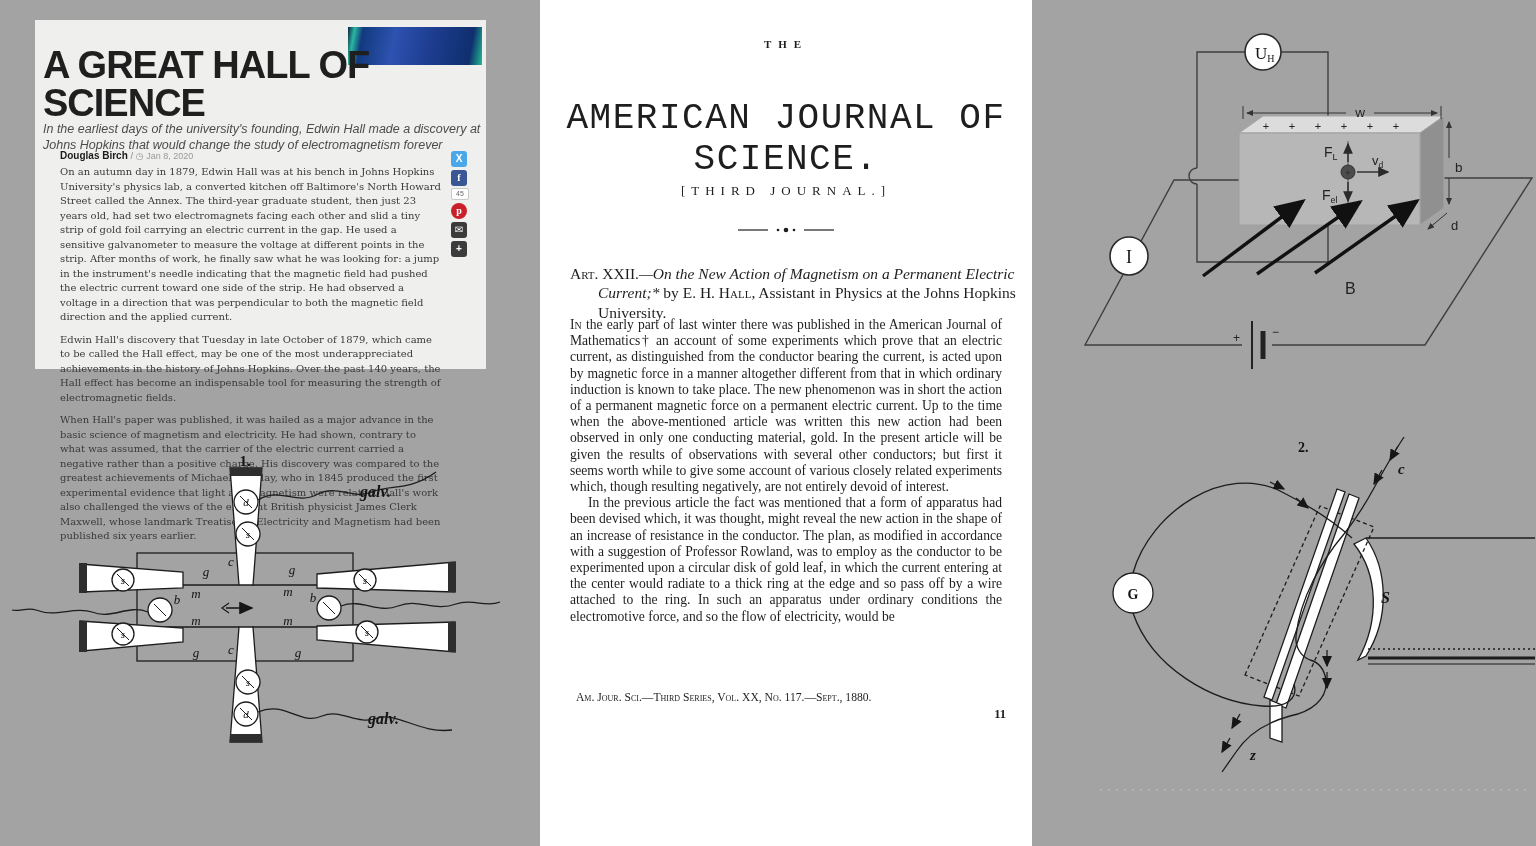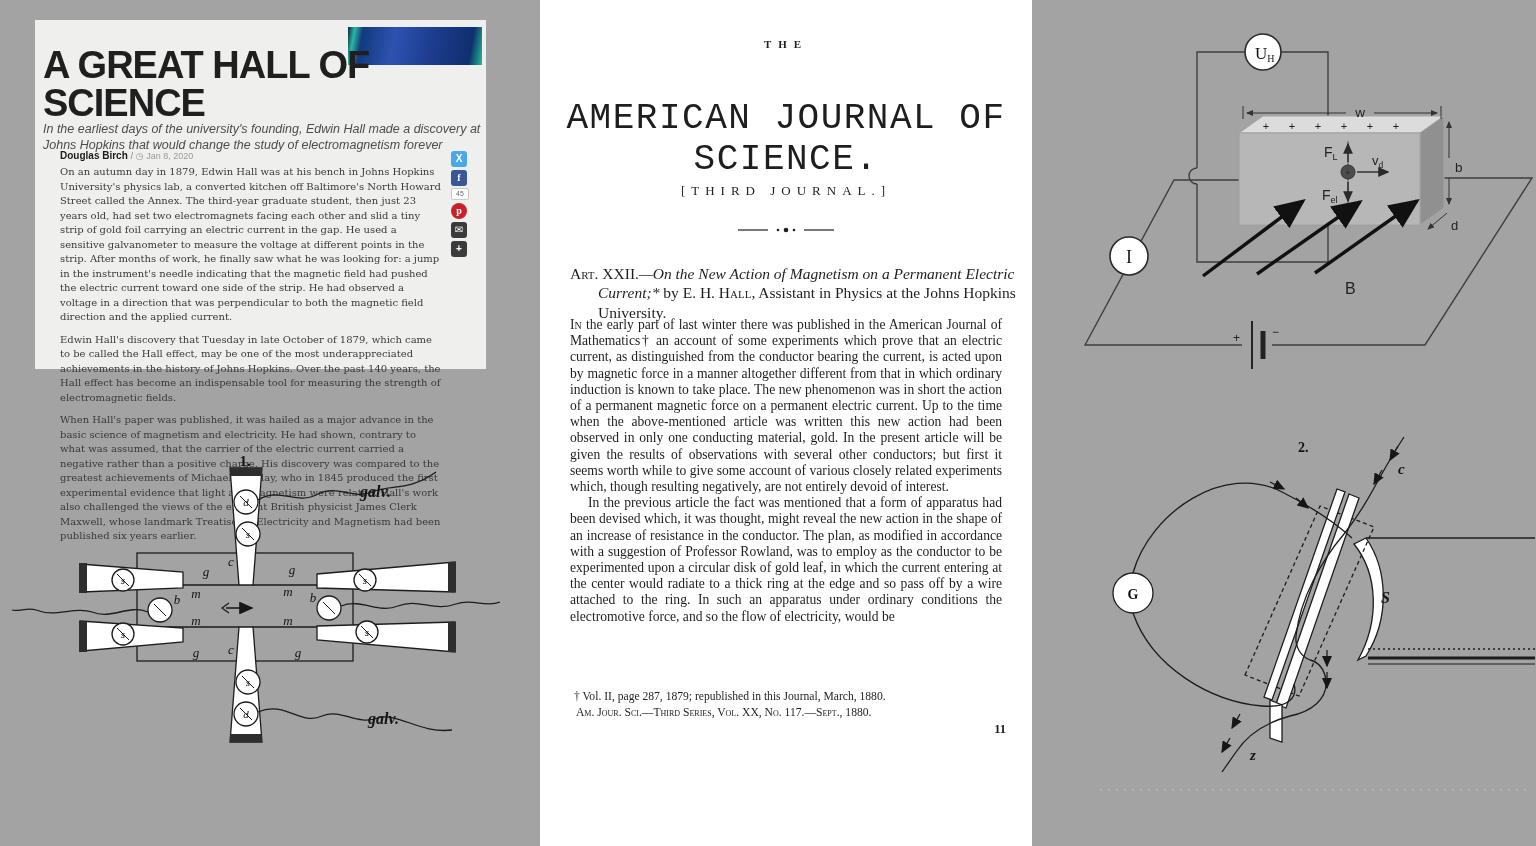--- a/index.html
+++ b/index.html
@@ -106,21 +106,20 @@
         <circle cx="56" cy="5" r="1.3" fill="#1e1e1e"></circle>
         <line x1="66" y1="5" x2="96" y2="5" stroke="#1e1e1e" stroke-width="1.2"></line>
       </svg>
     </div>
     <p class="j-heading"><span class="sc">Art. XXII.</span><em>—On the New Action of Magnetism on a Permanent Electric Current;*</em><span> by E. H. </span><span class="sc">Hall</span><span>, Assistant in Physics at the Johns Hopkins University.</span></p>
     <div class="j-body">
       <p><span class="sc">In</span><span> the early part of last winter there was published in the American Journal of Mathematics† an account of some experiments which prove that an electric current, as distinguished from the conductor bearing the current, is acted upon by magnetic force in a manner altogether different from that in which ordinary induction is known to take place.  The new phenomenon was in short the action of a permanent magnetic force on a permanent electric current.  Up to the time when the above-mentioned article was written this new action had been observed in only one conducting material, gold.  In the present article will be given the results of observations with several other conductors; but first it seems worth while to give some account of various closely related experiments which, though resulting negatively, are not entirely devoid of interest.</span></p>
       <p class="indent">In the previous article the fact was mentioned that a form of apparatus had been devised which, it was thought, might reveal the new action in the shape of an increase of resistance in the conductor.  The plan, as modified in accordance with a suggestion of Professor Rowland, was to employ as the conductor to be experimented upon a circular disk of gold leaf, in which the current entering at the center would radiate to a thick ring at the edge and so pass off by a wire attached to the ring.  In such an apparatus under ordinary conditions the electromotive force, and so the flow of electricity, would be</p>
     </div>
     <div class="j-foot">
-      <div class="fn">† Vol. II, page 287, 1879; republished in this Journal, March, 1880.</div>
       <div class="j-footer-line">Am. Jour. Sci.—Third Series, Vol. XX, No. 117.—Sept., 1880.</div>
       <div class="j-pagenum">11</div>
     </div>
   </div>
 
   <svg class="panel" style="left:1080px;top:10px;width:460px;height:370px" viewBox="1080 10 460 370">
     <defs>
       <marker id="dimA" markerWidth="7" markerHeight="6" refX="6" refY="3" orient="auto">
         <path d="M0 0 L7 3 L0 6 Z" fill="#333"></path>
       </marker>

